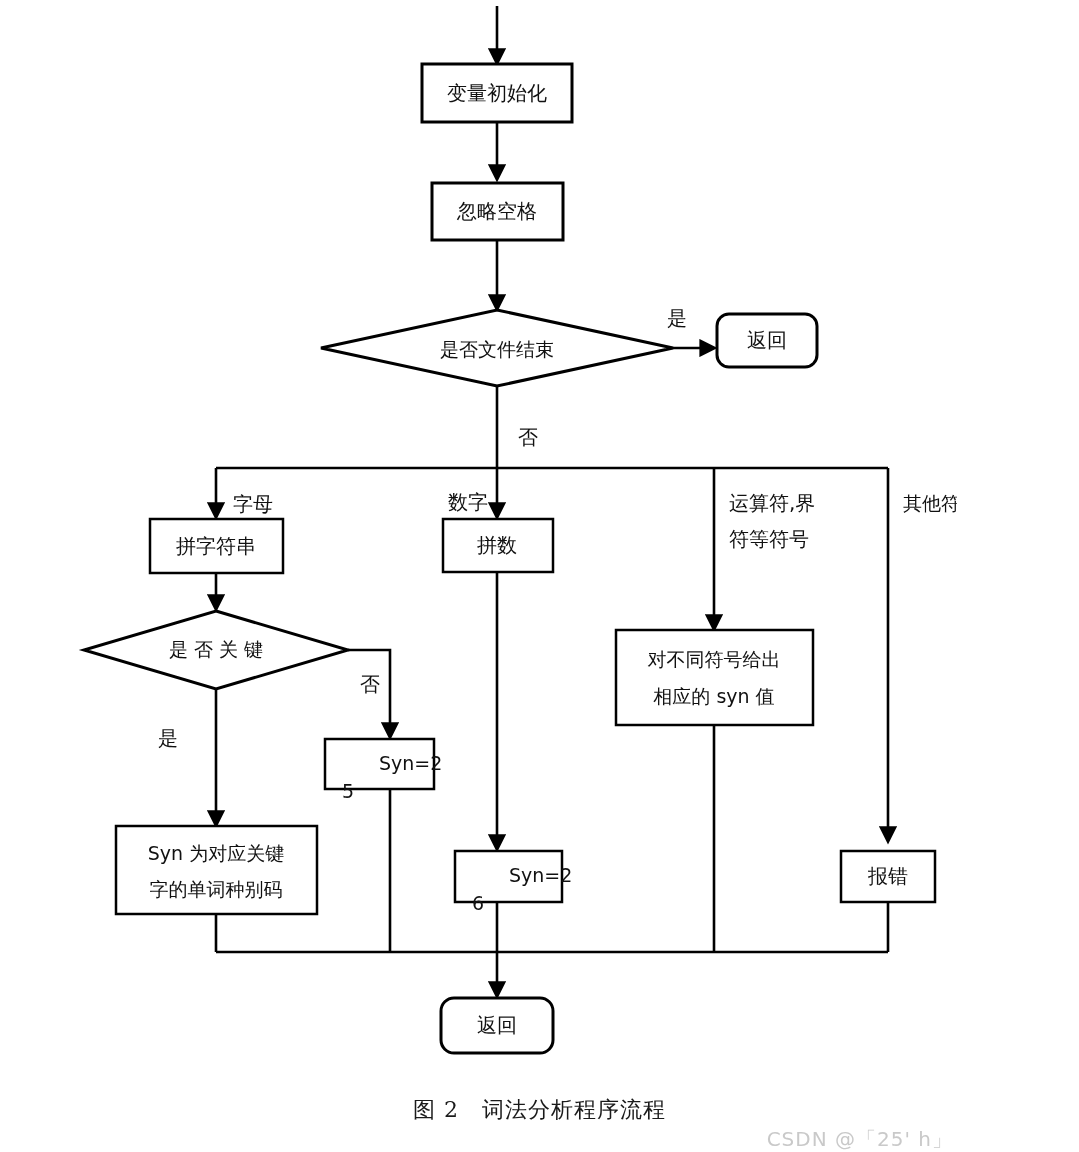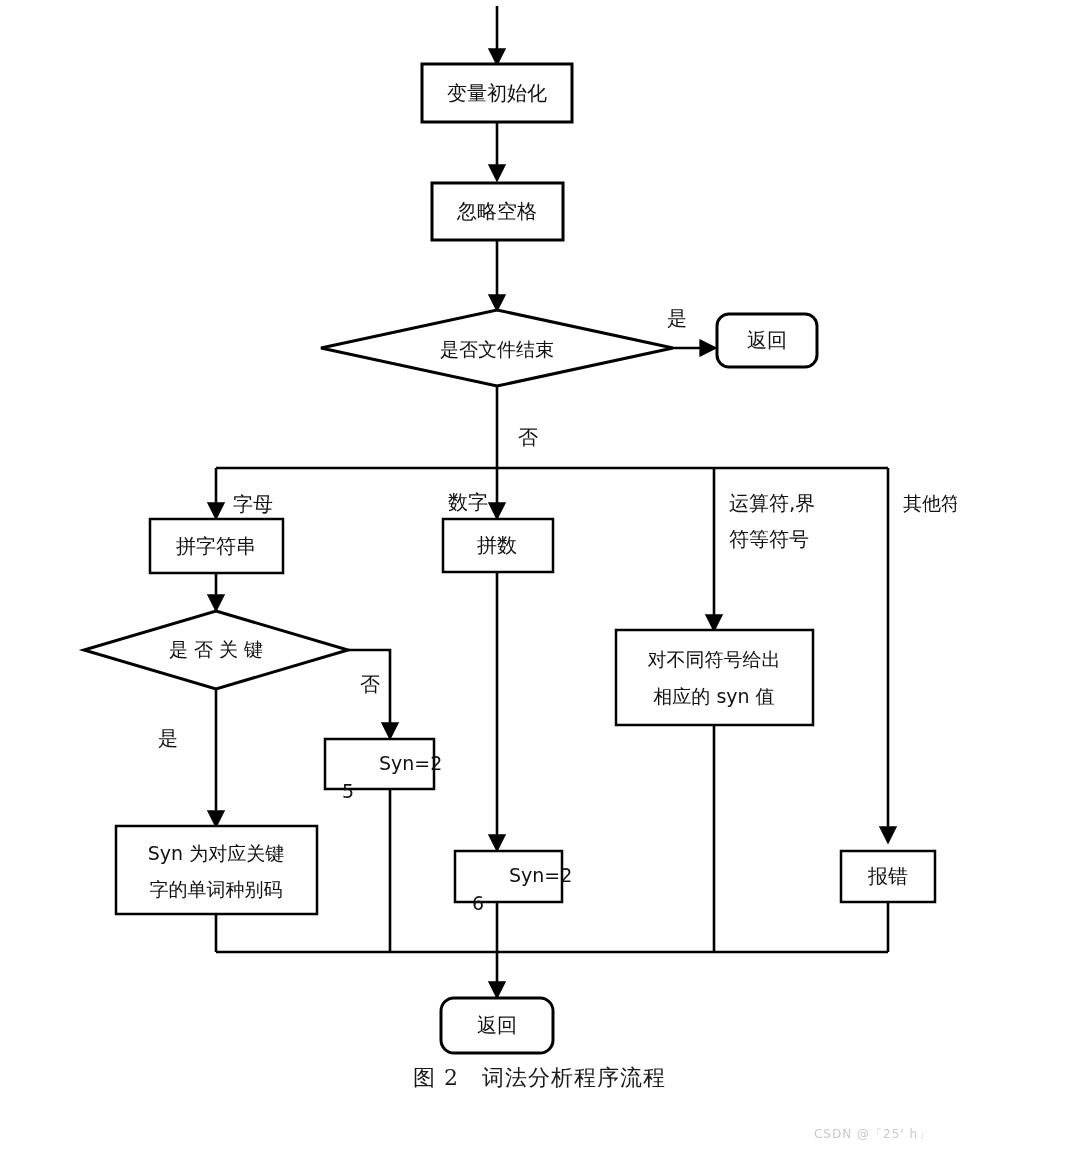--- a/index.html
+++ b/index.html
@@ -87,34 +87,34 @@
   .branch-label {
     font-family: "DejaVu Sans", "Liberation Sans", sans-serif;
     font-size: 20px;
     fill: #111111;
     text-anchor: start;
     dominant-baseline: middle;
   }
   .caption {
     position: absolute;
     left: 0;
-    top: 1063px;
+    top: 1095px;
     width: 1079px;
     text-align: center;
     font-family: "DejaVu Serif", "Liberation Serif", serif;
     font-size: 22px;
     color: #1a1a1a;
     letter-spacing: 1px;
   }
   .watermark {
     position: absolute;
-    right: 26px;
+    right: 4px;
     top: 1126px;
     font-family: "DejaVu Sans", "Liberation Sans", sans-serif;
-    font-size: 12px;
+    font-size: 20px;
     color: #c9c9c9;
     letter-spacing: 1px;
   }
 </style>
 </head>
 <body>
 
 <div id="canvas">
 
   <svg class="flow" viewBox="0 0 1079 1152">

